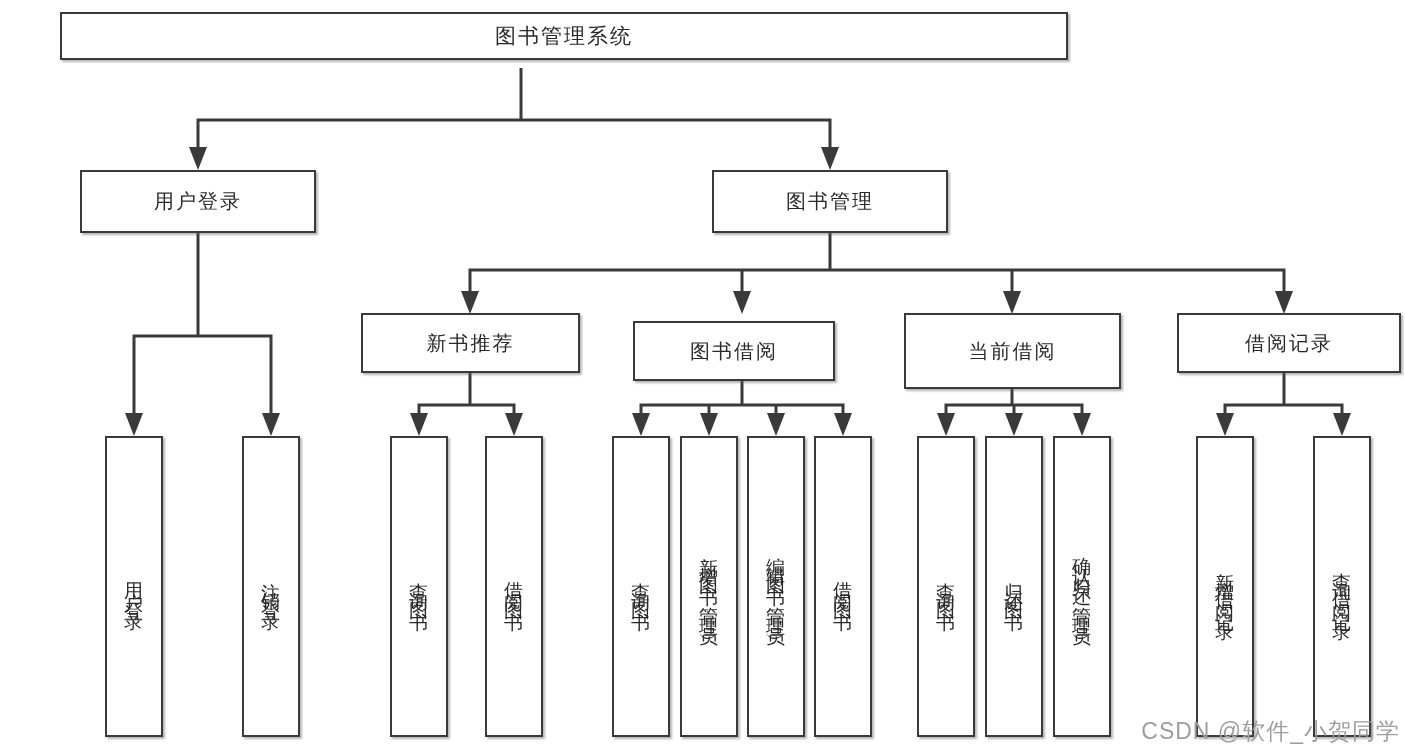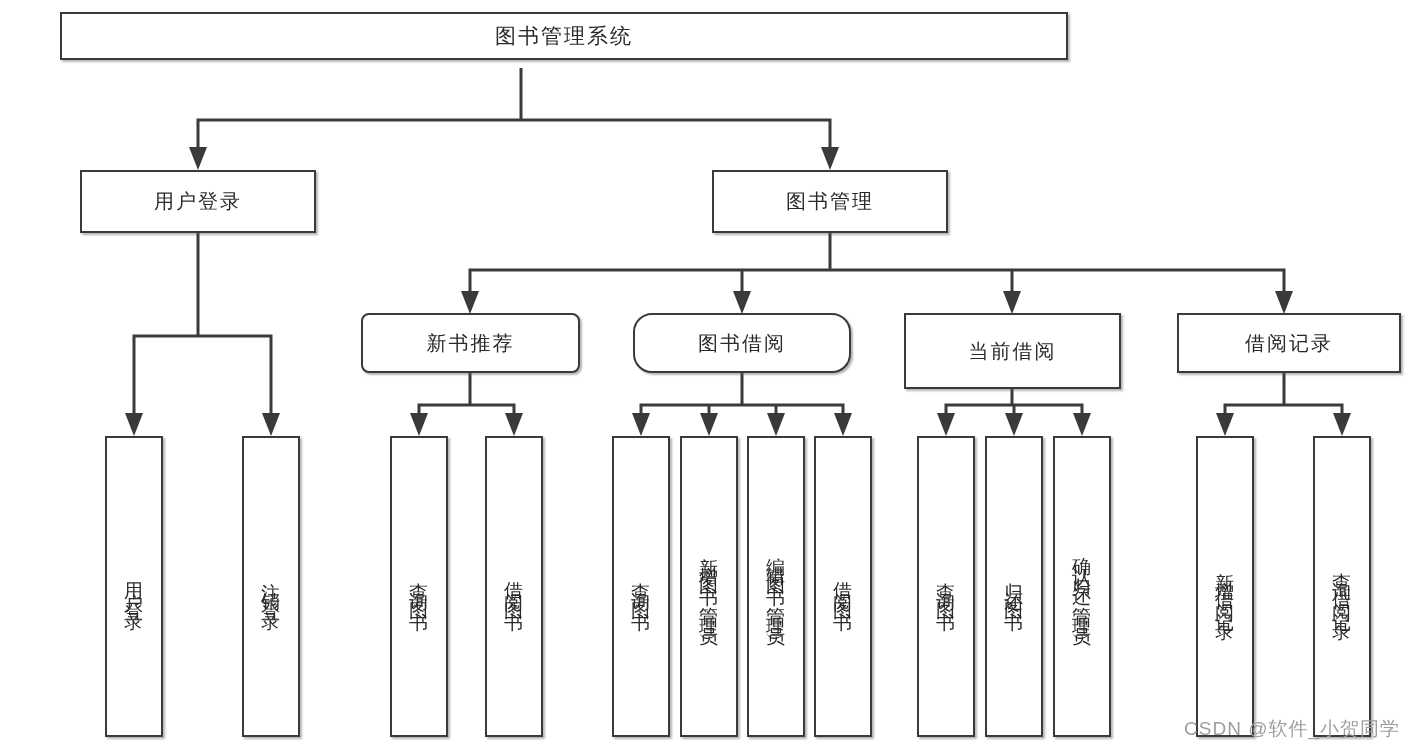--- a/index.html
+++ b/index.html
@@ -39,21 +39,21 @@
     writing-mode:vertical-rl;
     text-orientation:mixed;
     font-size:19px;
     letter-spacing:10px;
     line-height:1;
     white-space:nowrap;
   }
   .watermark{
     position:absolute;
     top:716px;right:5px;
-    font-size:19px;
+    font-size:23px;
     color:var(--watermark);
     letter-spacing:1px;
     white-space:nowrap;
   }
 </style>
 </head>
 <body>
 
 <div class="canvas">
 
@@ -123,24 +123,24 @@
     <span class="hlabel root-label">图书管理系统</span>
   </div>
 
   <div class="box" style="left:80px;top:170px;width:236px;height:63px;">
     <span class="hlabel">用户登录</span>
   </div>
   <div class="box" style="left:712px;top:170px;width:236px;height:63px;">
     <span class="hlabel">图书管理</span>
   </div>
 
-  <div class="box" style="left:361px;top:313px;width:219px;height:60px;border-radius:8px;">
+  <div class="box" style="left:361px;top:313px;width:219px;height:60px;">
     <span class="hlabel">新书推荐</span>
   </div>
-  <div class="box" style="left:633px;top:313px;width:218px;height:60px;border-radius:19px;">
+  <div class="box" style="left:633px;top:321px;width:202px;height:60px;">
     <span class="hlabel">图书借阅</span>
   </div>
   <div class="box" style="left:904px;top:313px;width:217px;height:76px;">
     <span class="hlabel">当前借阅</span>
   </div>
   <div class="box" style="left:1177px;top:313px;width:224px;height:60px;">
     <span class="hlabel">借阅记录</span>
   </div>
 
   <div class="box leaf" style="left:105px;">

